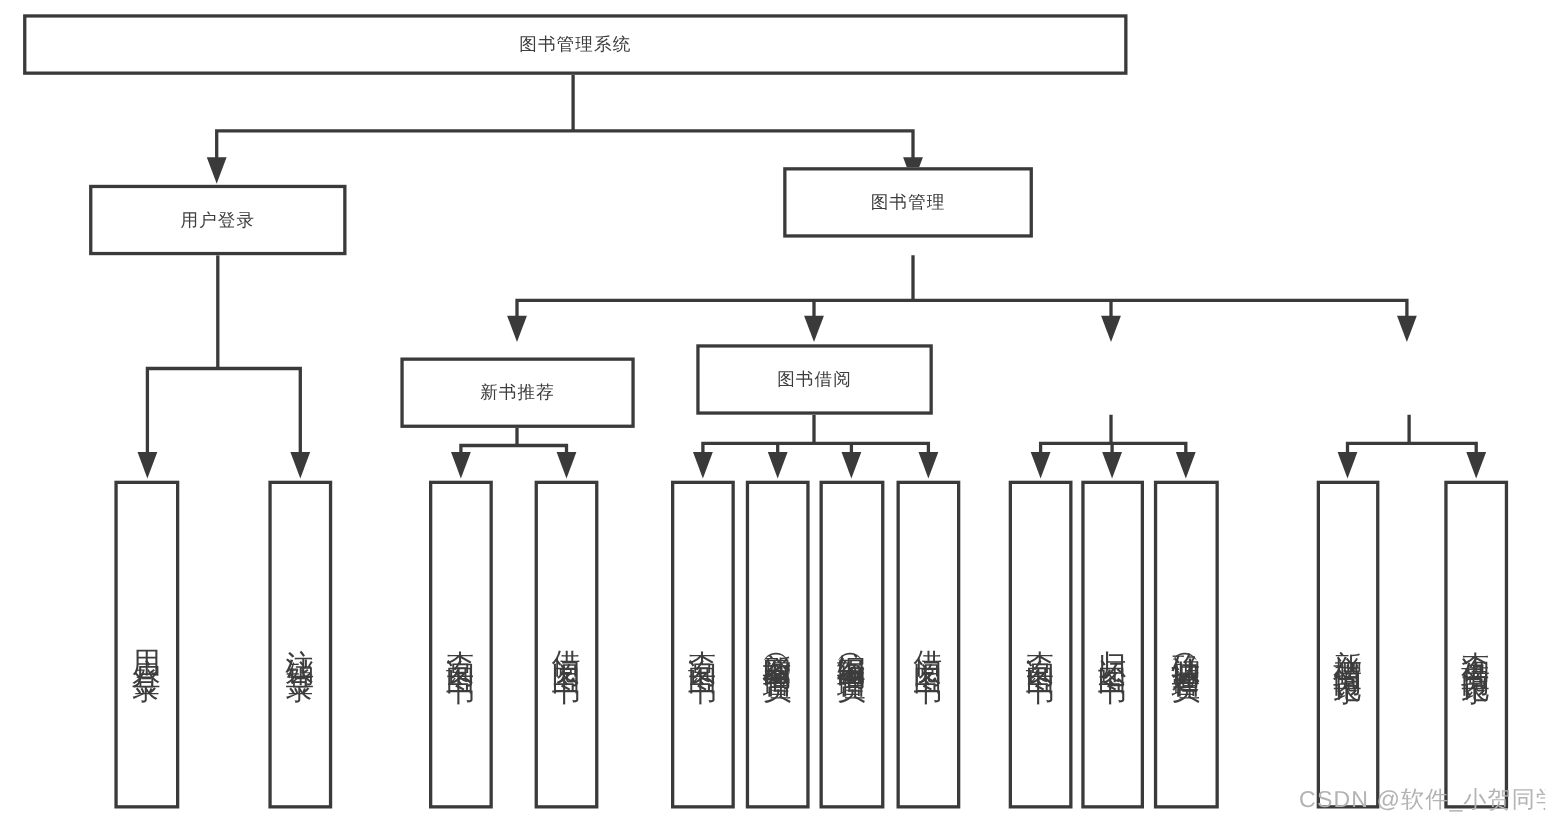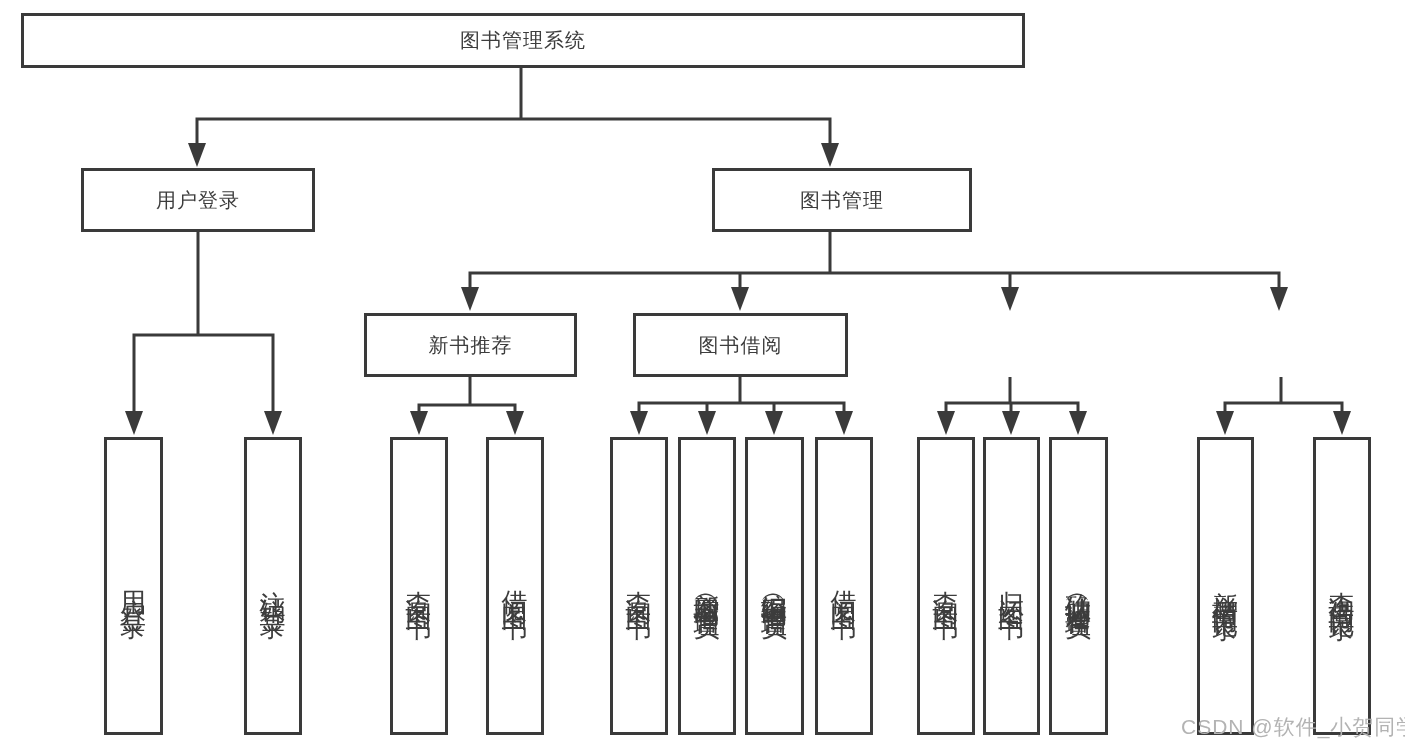--- a/index.html
+++ b/index.html
@@ -21,21 +21,21 @@
   }
   .box{
     position:absolute;
     box-sizing:border-box;
     border:3px solid var(--line);
     background:#fff;
     display:flex;align-items:center;justify-content:center;
     color:var(--text);
   }
   .box.h span{
-    font-size:20px;
+    font-size:16px;
     letter-spacing:1px;
     white-space:nowrap;
     color:var(--text);
   }
   .box.v{top:437px;height:298px;}
   .box.v span{
     writing-mode:vertical-rl;
     text-orientation:mixed;
     font-size:26px;
     line-height:1;
@@ -99,25 +99,25 @@
     </g>
   </svg>
 
   <div class="box h" style="left:21px;top:13px;width:1004px;height:55px">
     <span>图书管理系统</span>
   </div>
 
   <div class="box h" style="left:81px;top:168px;width:234px;height:64px">
     <span>用户登录</span>
   </div>
-  <div class="box h" style="left:712px;top:168px;width:260px;height:64px">
+  <div class="box h" style="left:712px;top:152px;width:227px;height:64px">
     <span>图书管理</span>
   </div>
 
-  <div class="box h" style="left:364px;top:313px;width:213px;height:64px">
+  <div class="box h" style="left:364px;top:325px;width:213px;height:64px">
     <span>新书推荐</span>
   </div>
   <div class="box h" style="left:633px;top:313px;width:215px;height:64px">
     <span>图书借阅</span>
   </div>
 
   <div class="box v ls8" style="left:104px;width:59px">
     <span>用户登录</span>
   </div>
   <div class="box v ls8" style="left:244px;width:58px">

